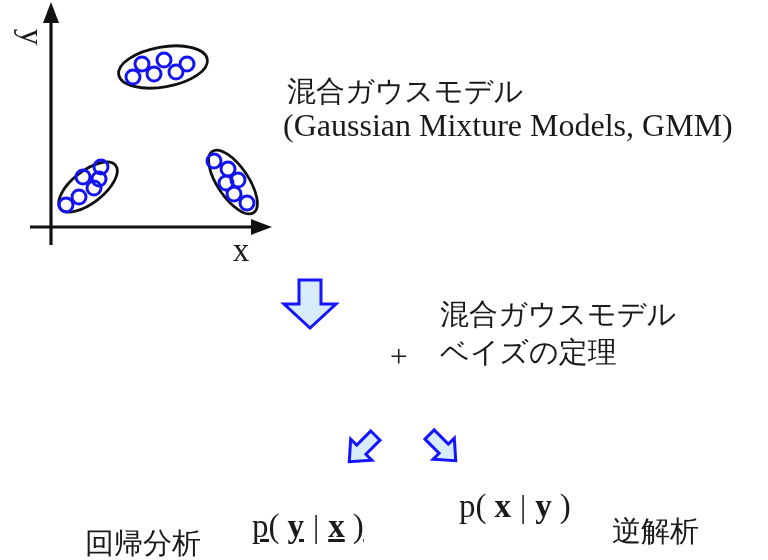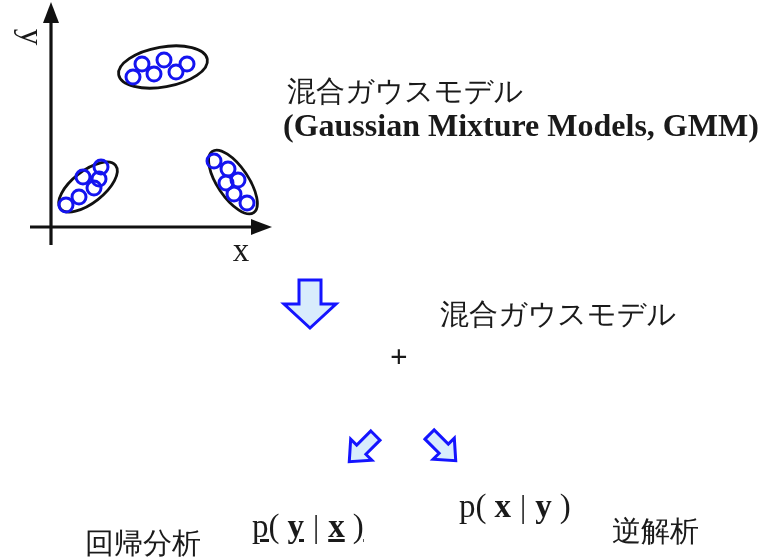--- a/index.html
+++ b/index.html
@@ -12,21 +12,21 @@
     --arrow-stroke:#1414ff;
   }
   *{margin:0;padding:0;box-sizing:border-box;}
   body{background:var(--bg);font-family:"Liberation Sans",sans-serif;}
   .slide{
     position:relative;width:768px;height:560px;background:var(--bg);
     overflow:hidden;color:var(--text-color);
   }
   .abs{position:absolute;white-space:nowrap;}
   .jp{font-family:Liberation Serif, serif;font-size:29px;color:var(--text-color);}
-  .serif{font-family:"Liberation Serif","DejaVu Serif",serif;color:var(--text-color);font-weight:bold;}
+  .serif{font-family:"Liberation Serif","DejaVu Serif",serif;color:var(--text-color);}
   .title-jp{left:287px;top:72px;}
   .title-en{left:283px;top:107px;font-size:32px;}
   .plot-svg{position:absolute;left:0;top:0;}
   .axis-label{font-family:"Liberation Serif","DejaVu Serif",serif;font-size:33px;fill:var(--text-color);}
   .arrow-shape{fill:var(--arrow-fill);stroke:var(--arrow-stroke);stroke-width:3;stroke-linejoin:miter;stroke-miterlimit:8;}
   .arrow-down-svg{position:absolute;left:278px;top:274px;}
   .arrow-dl-svg{position:absolute;left:334px;top:421px;}
   .arrow-dr-svg{position:absolute;left:415px;top:420px;}
   .formula{font-family:"Liberation Serif","DejaVu Serif",serif;font-size:33px;color:var(--text-color);}
   .formula .v{font-weight:700;}
@@ -86,20 +86,21 @@
 
   <svg class="arrow-down-svg" width="64" height="62" viewBox="0 0 64 62">
     <polygon class="arrow-shape" points="21,6 43,6 43,30 58,30 32,54 6,30 21,30"></polygon>
   </svg>
 
 
   <div class="abs serif plus-sign">+</div>
 
   <div class="abs jp theorem">
     <div>混合ガウスモデル</div>
+    <div>ベイズの定理</div>
   </div>
 
   <svg class="arrow-dl-svg" width="56" height="56" viewBox="0 0 56 56">
     <g transform="rotate(45 28 28)">
       <polygon class="arrow-shape" points="21.5,9 34.5,9 34.5,29 43,29 28,46 13,29 21.5,29"></polygon>
     </g>
   </svg>
   <svg class="arrow-dr-svg" width="56" height="56" viewBox="0 0 56 56">
     <g transform="rotate(-45 28 28)">
       <polygon class="arrow-shape" points="21.5,9 34.5,9 34.5,29 43,29 28,46 13,29 21.5,29"></polygon>

